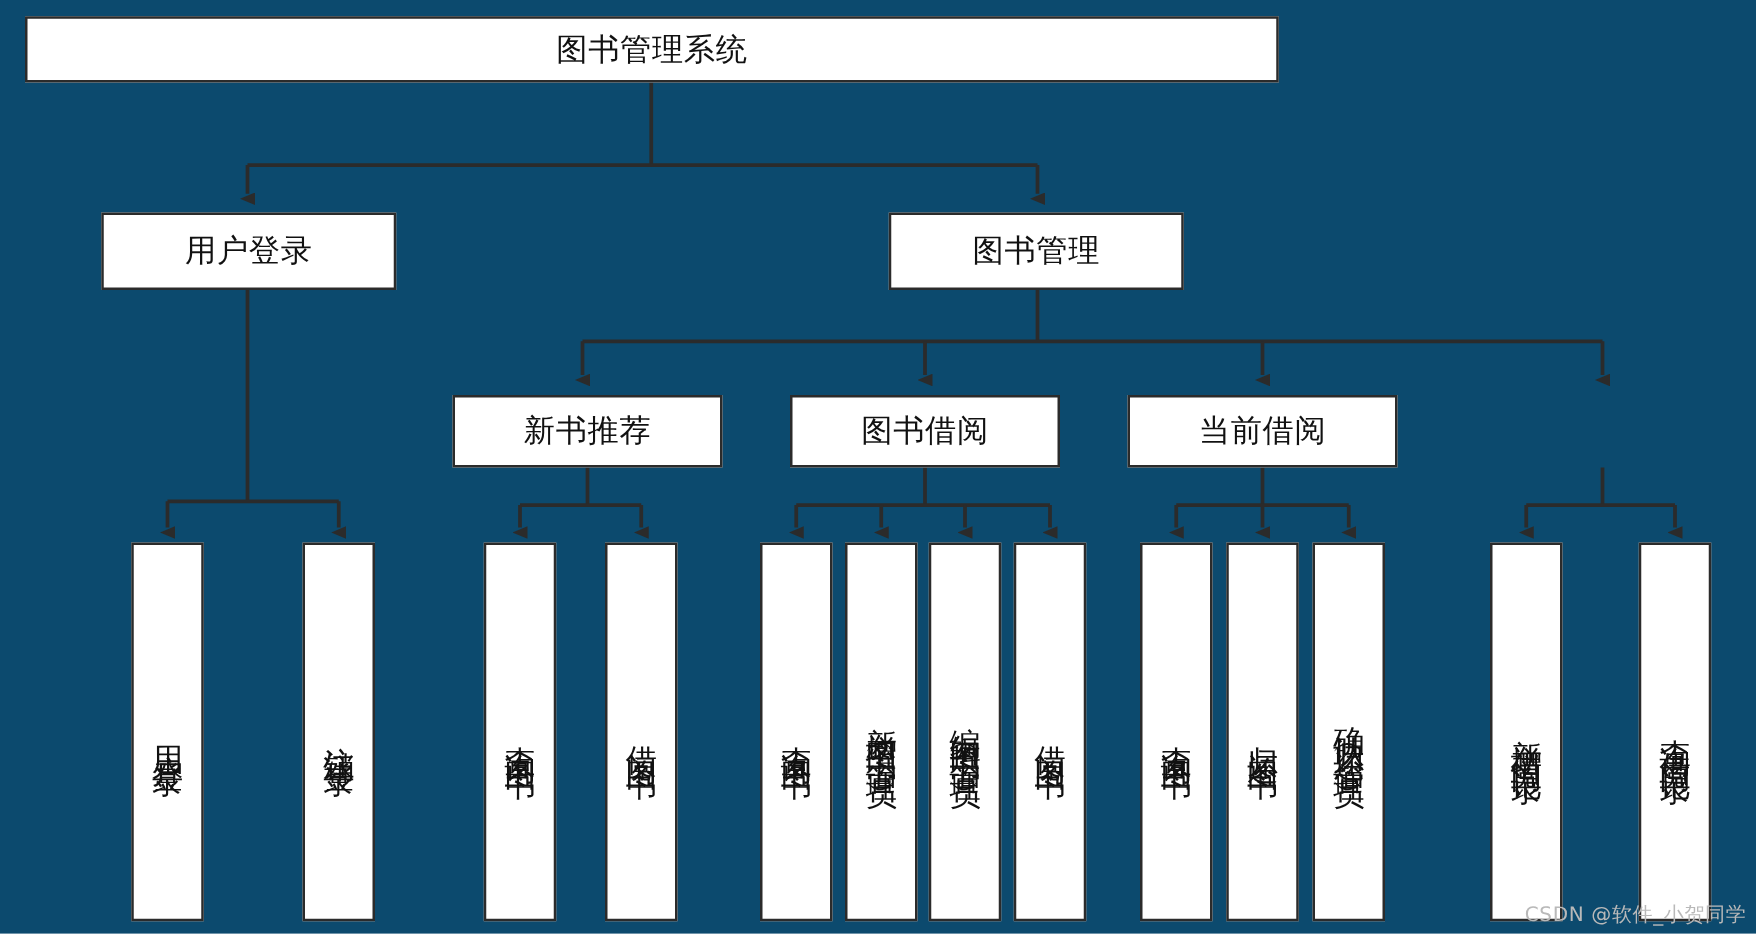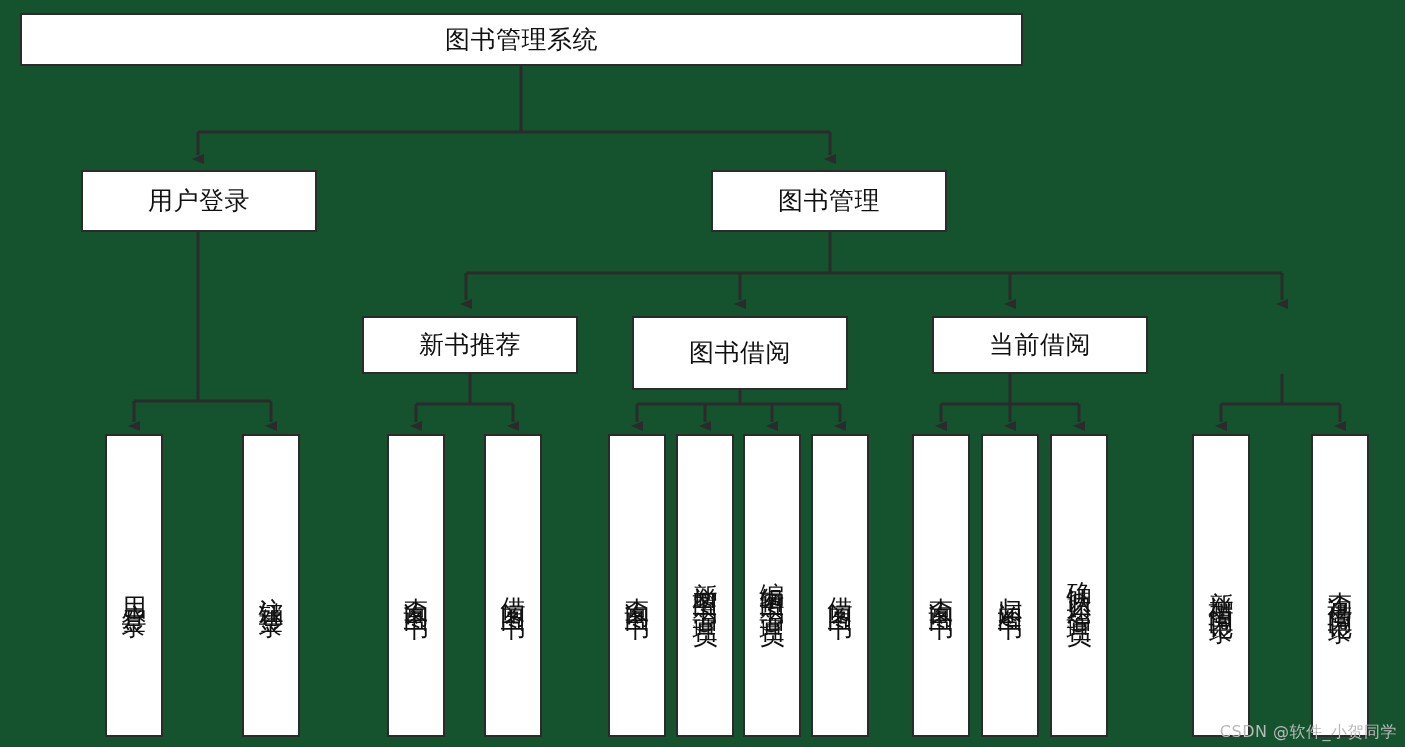--- a/index.html
+++ b/index.html
@@ -5,21 +5,21 @@
 <style>
   html,body{margin:0;padding:0;background:#ffffff;}
   body{
     font-family:"DejaVu Sans","Liberation Sans",sans-serif;
     -webkit-font-smoothing:antialiased;
   }
   #canvas{
     position:relative;
     width:1405px;
     height:747px;
-    background:#14532d;
+    background:#0c4a6e;
     overflow:hidden;
   }
   #edges{
     position:absolute;
     left:0; top:0;
     width:1405px;
     height:747px;
     pointer-events:none;
   }
   .node{
@@ -132,24 +132,24 @@
   <div class="node h" style="left:81px; top:170px; width:236px; height:62px;">
     <span class="lbl">用户登录</span>
   </div>
   <div class="node h" style="left:362px; top:316px; width:216px; height:58px;">
     <span class="lbl">新书推荐</span>
   </div>
 
   <div class="node h" style="left:711px; top:170px; width:236px; height:62px;">
     <span class="lbl">图书管理</span>
   </div>
-  <div class="node h" style="left:632px; top:316px; width:216px; height:74px;">
+  <div class="node h" style="left:632px; top:316px; width:216px; height:58px;">
     <span class="lbl">图书借阅</span>
   </div>
-  <div class="node h" style="left:902px; top:316px; width:216px; height:58px;margin-left:30px;">
+  <div class="node h" style="left:902px; top:316px; width:216px; height:58px;">
     <span class="lbl">当前借阅</span>
   </div>
 
   <div class="node v" style="left:105px; top:434px; width:58px; height:303px;">
     <span class="lbl">用户登录</span>
   </div>
   <div class="node v" style="left:242px; top:434px; width:58px; height:303px;">
     <span class="lbl">注销登录</span>
   </div>
 

